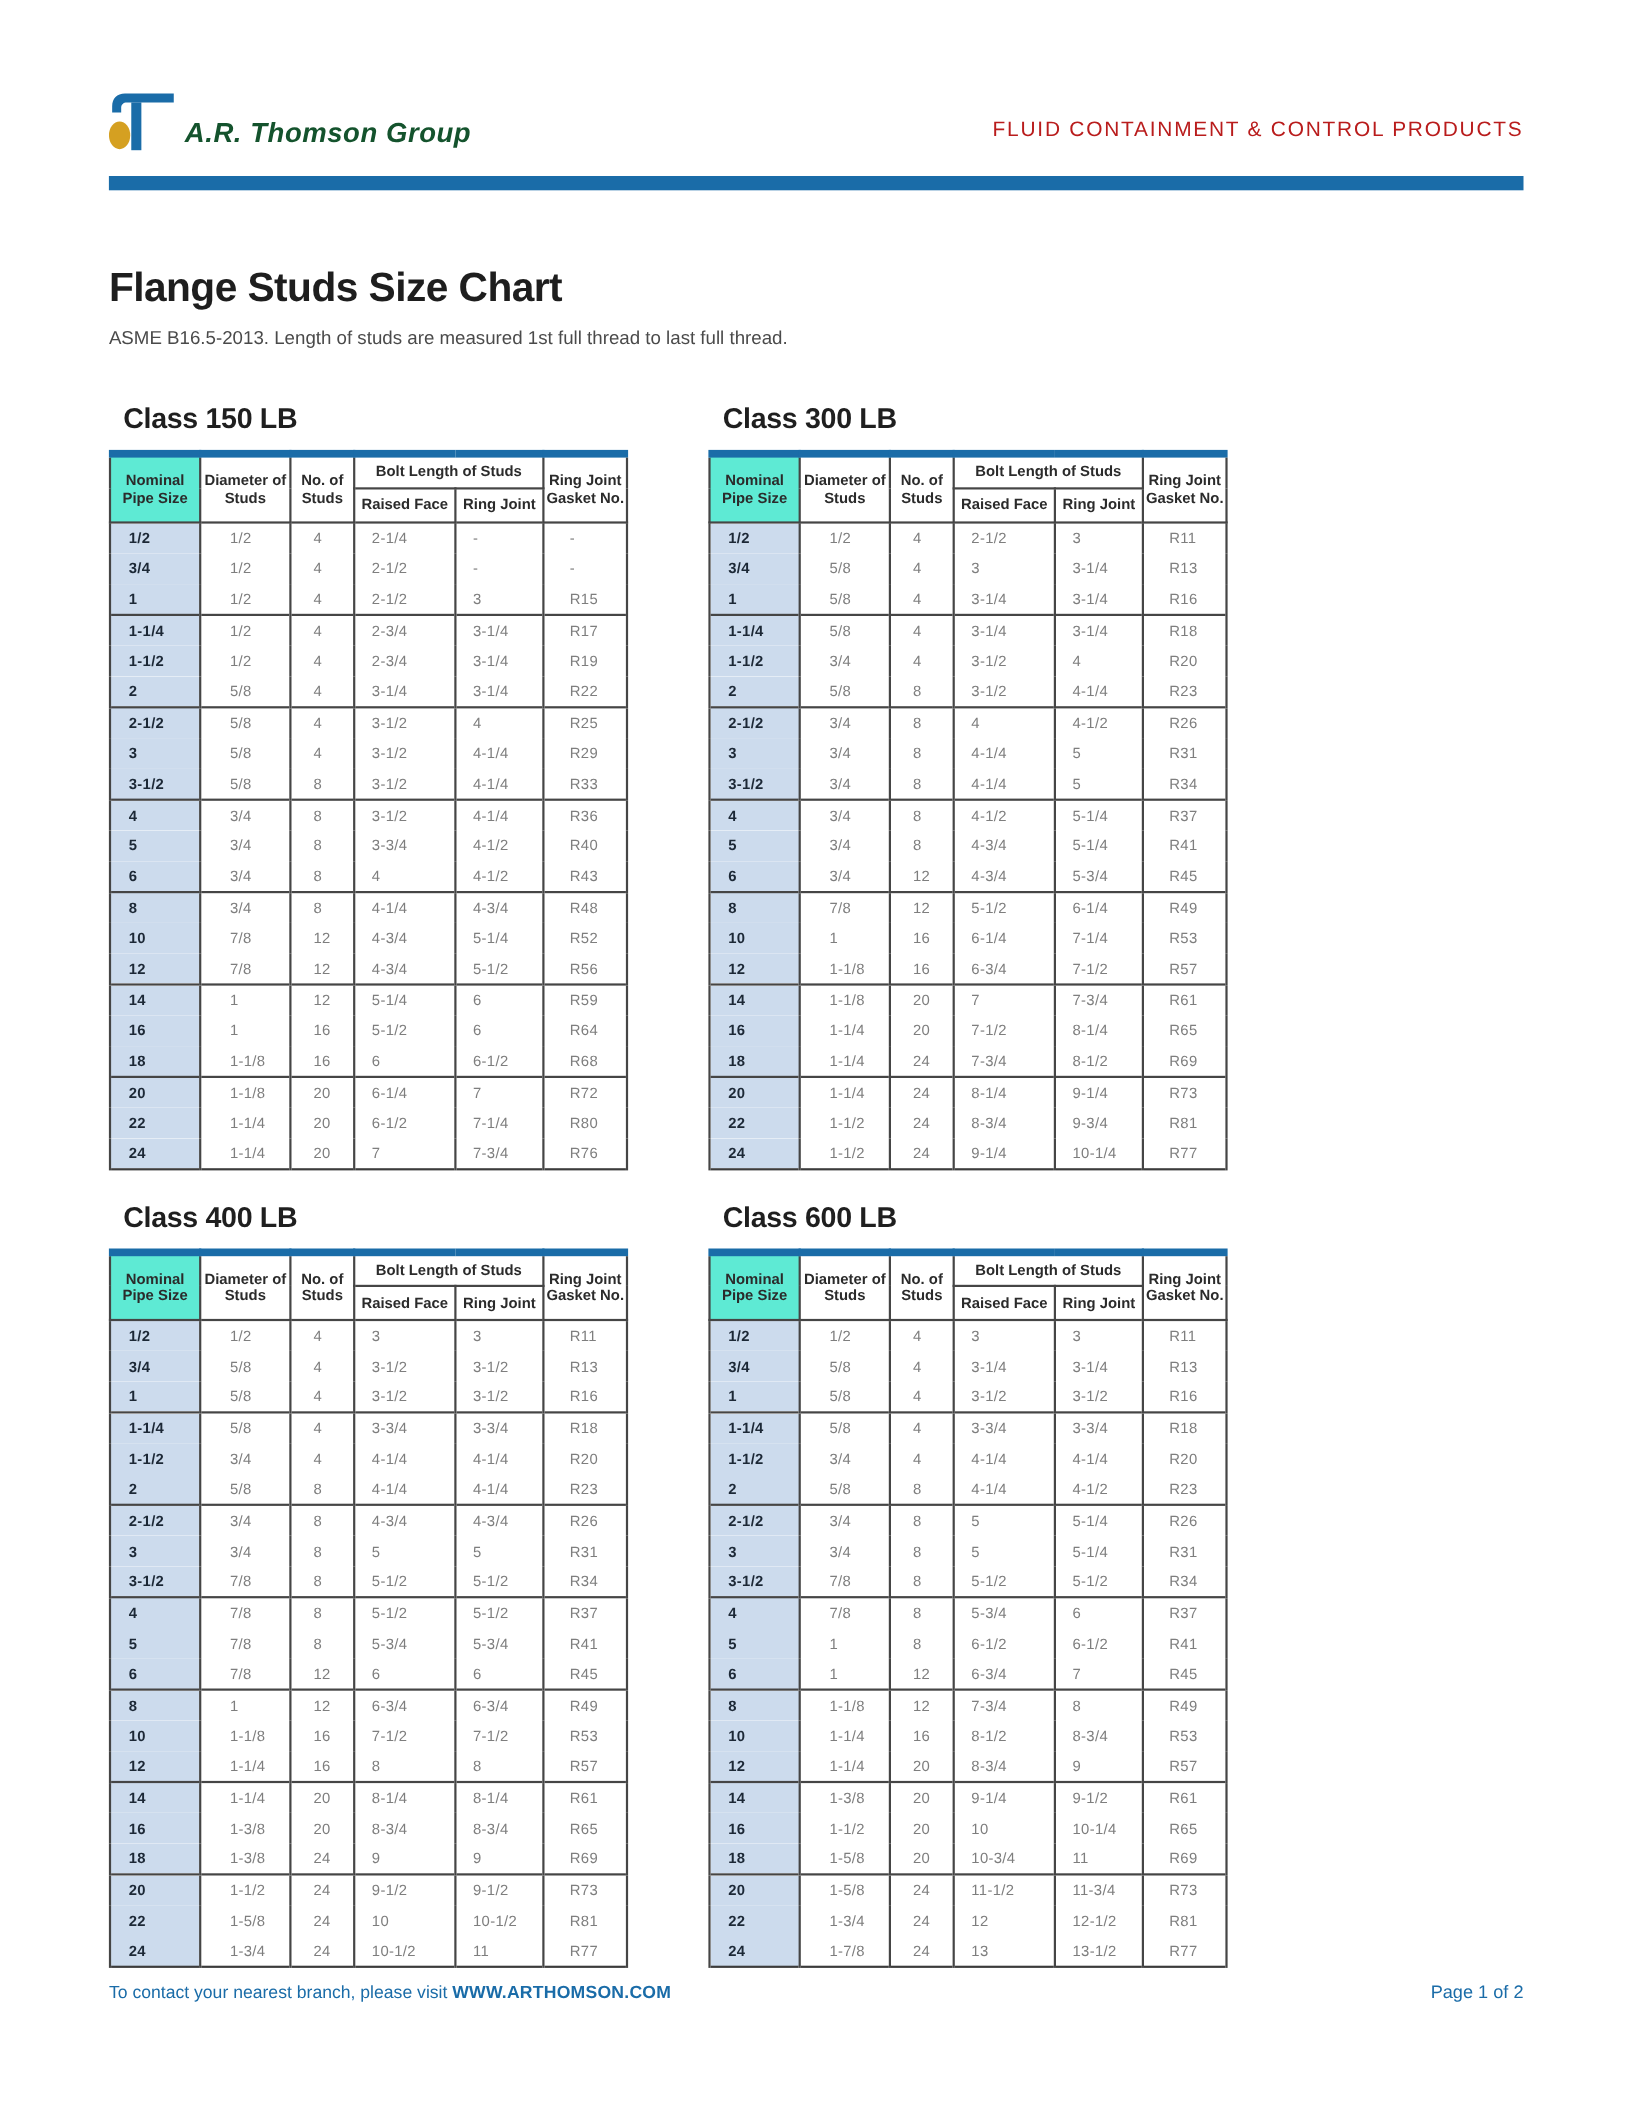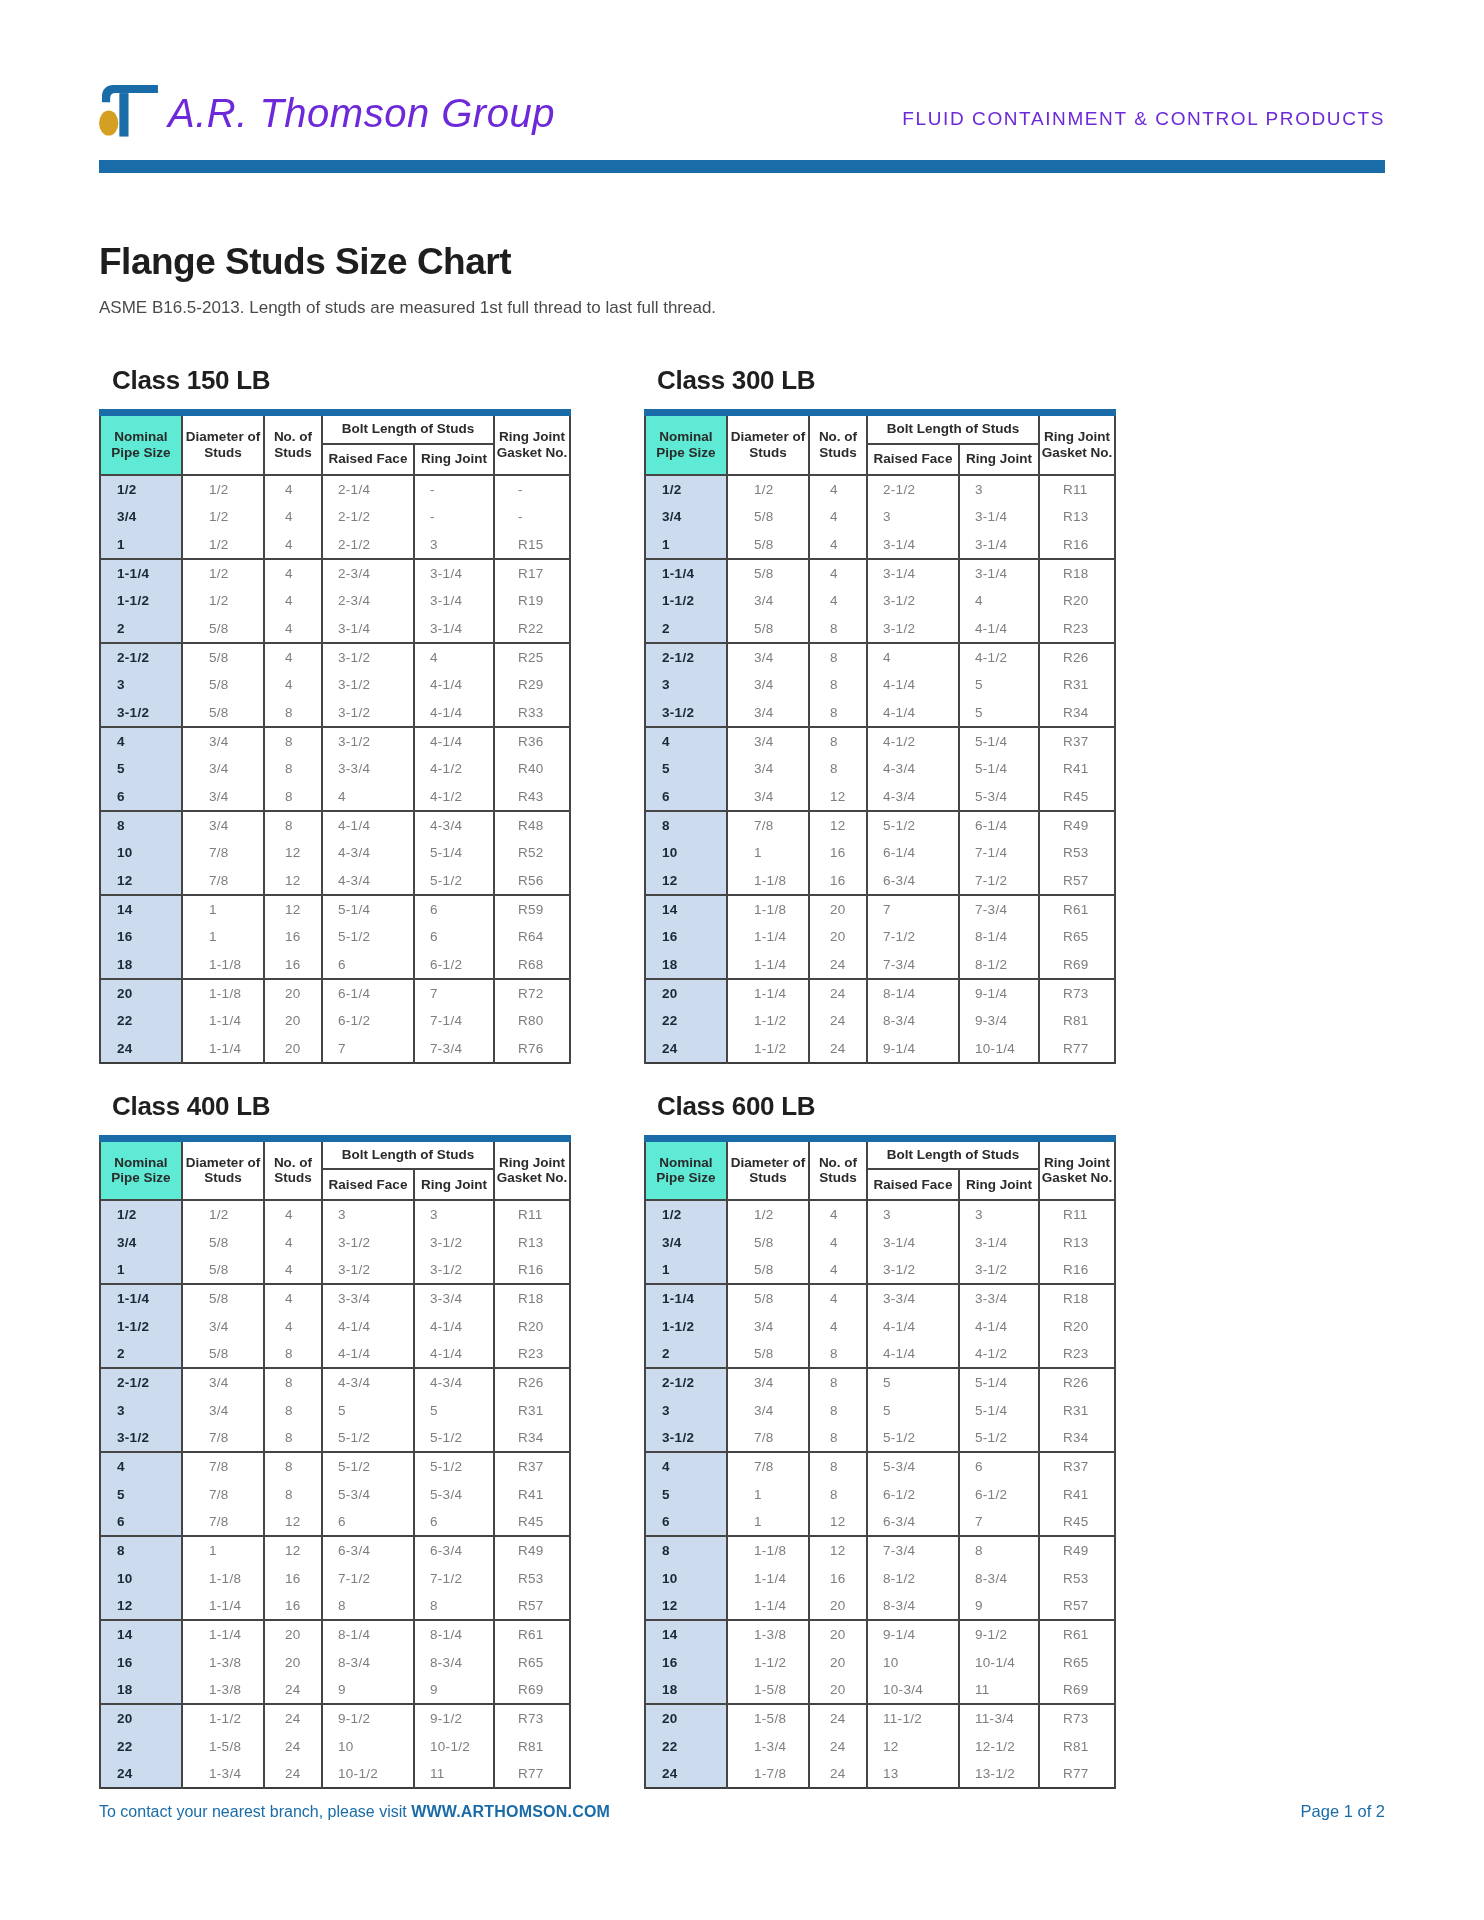--- a/index.html
+++ b/index.html
@@ -21,30 +21,31 @@
   .masthead {
     padding-top:82px;
     display:flex;
     justify-content:space-between;
     align-items:flex-end;
   }
   .logo { display:flex; align-items:flex-end; gap:9px; }
   .logo-icon { width:60px; height:56px; flex:0 0 auto; }
   .logo-text {
     font-style:italic;
-    font-size:40px;
-    color:#6d28d9;
+    font-size:25px;
+    color:#14532d;
     letter-spacing:0.5px;
     padding-bottom:2px;
     white-space:nowrap;
+    font-weight:bold;
   }
   .tagline {
     font-size:19px;
     letter-spacing:1.6px;
-    color:#6d28d9;
+    color:#b91c1c;
     padding-bottom:8px;
     white-space:nowrap;
   }
   .blue-bar { height:13px; background:#1a6ca8; margin-top:22px; }
   
   .doc-title {
     margin-top:68px;
     font-size:37px;
     font-weight:bold;
     letter-spacing:-0.5px;

